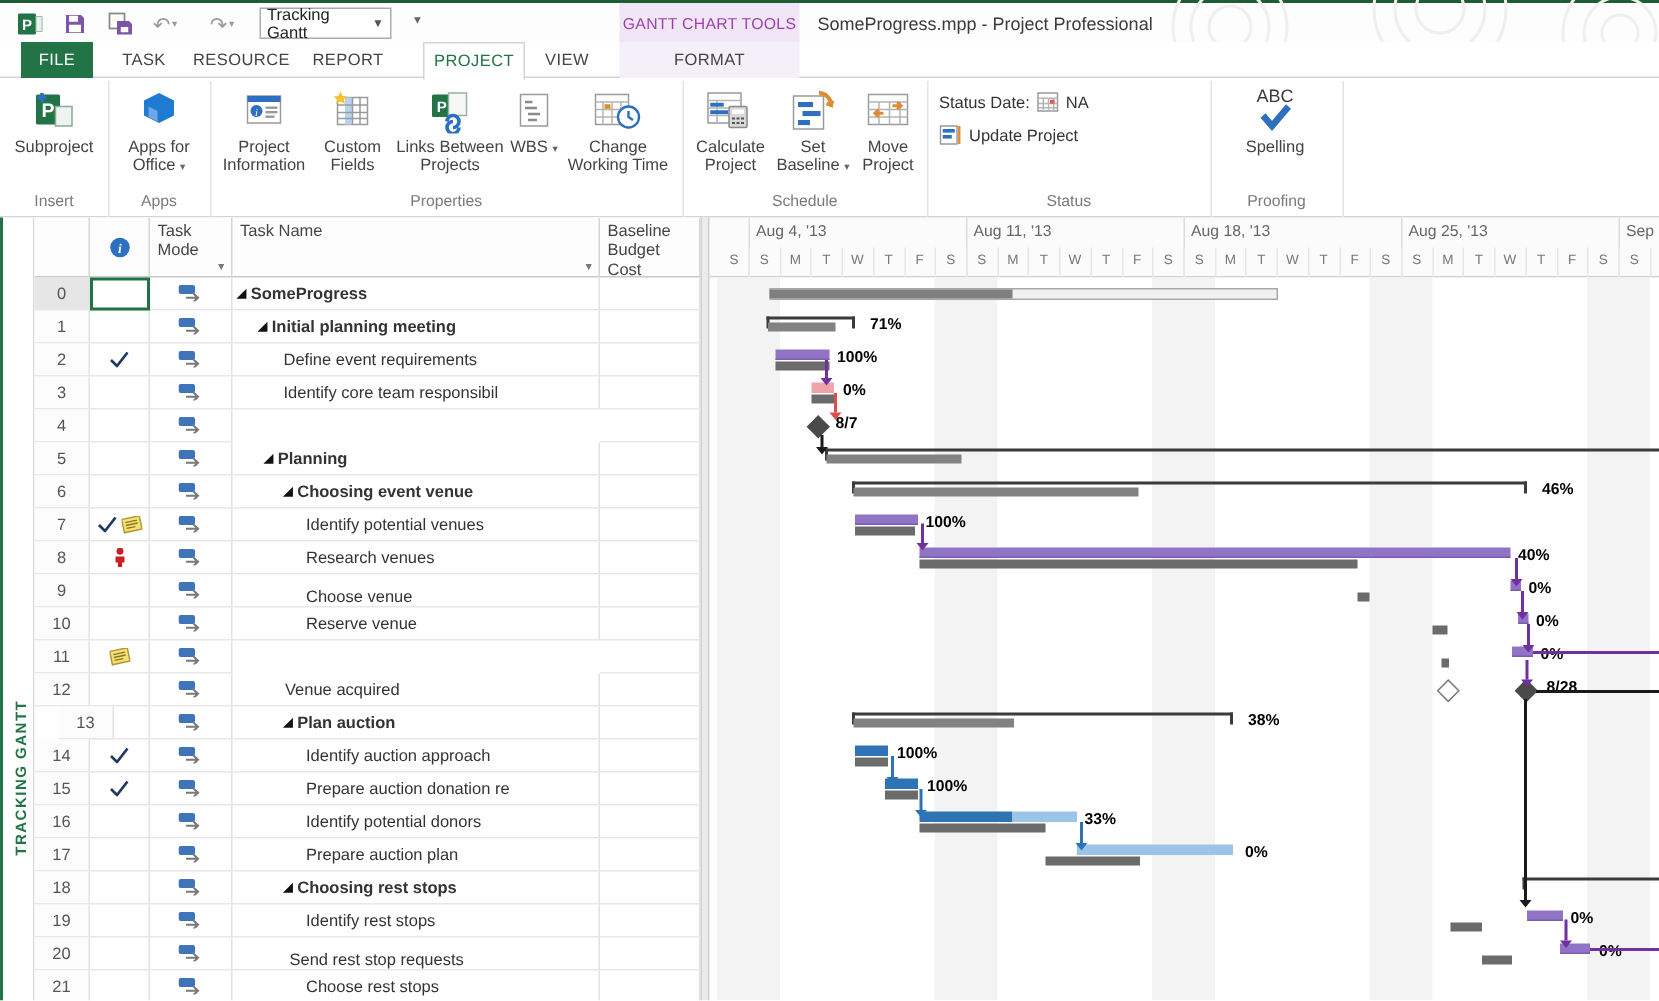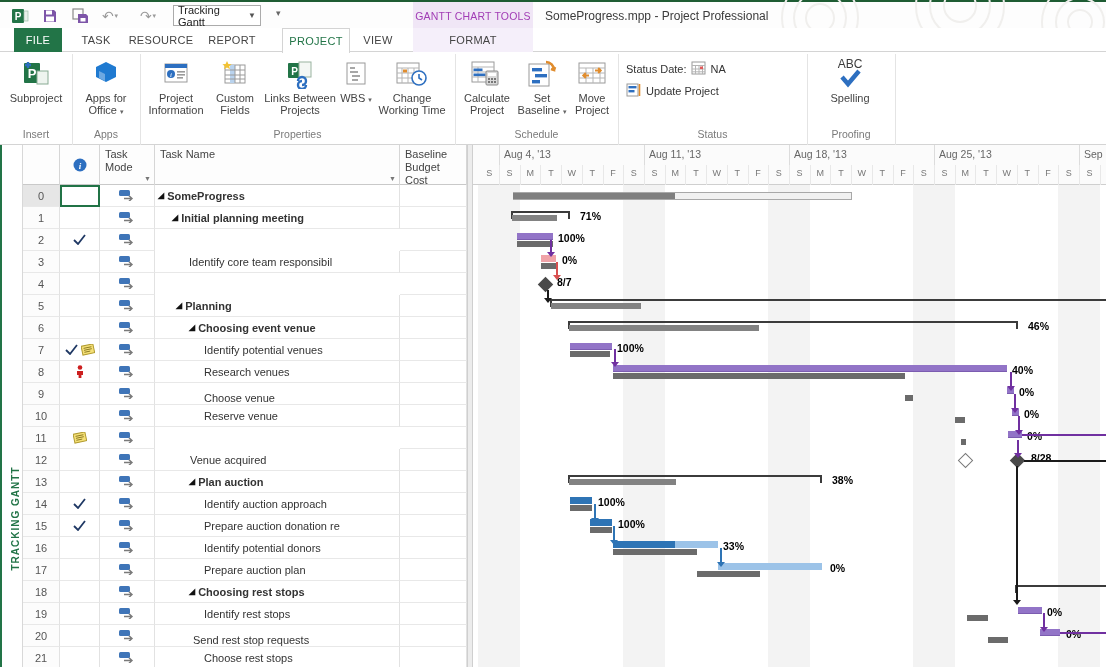--- a/index.html
+++ b/index.html
@@ -366,20 +366,23 @@
                 <path d="M1 6 l4 4 l7 -9" stroke="#1f3864" stroke-width="1.8" fill="none"></path>
               </svg>
             </span>
           </div>
           <div class="tcell" style="left: 77px; width: 55px; justify-content: center;">
             <svg width="16" height="11">
               <rect x="0" y="0" width="11" height="6" rx="1.5" fill="#3f75b8"></rect>
               <path d="M5 8.5 h8 m-3 -2.8 l3 2.8 -3 2.8" stroke="#7a7a7a" stroke-width="1.4" fill="none"></path>
             </svg>
           </div>
+          <div class="tcell tname" style="left: 132px; width: 245px; padding-left: 34px;">
+            <span>Define event requirements</span>
+          </div>
           <div class="tcell" style="left: 377px; width: 67px;"></div>
         </div>
         <div class="trow" style="top: 66px;">
           <div class="tcell rownum" style="left: 0px; width: 37px;">3</div>
           <div class="tcell" style="left: 37px; width: 40px; justify-content: center; gap: 3px;"></div>
           <div class="tcell" style="left: 77px; width: 55px; justify-content: center;">
             <svg width="16" height="11">
               <rect x="0" y="0" width="11" height="6" rx="1.5" fill="#3f75b8"></rect>
               <path d="M5 8.5 h8 m-3 -2.8 l3 2.8 -3 2.8" stroke="#7a7a7a" stroke-width="1.4" fill="none"></path>
             </svg>
@@ -535,21 +538,21 @@
               <rect x="0" y="0" width="11" height="6" rx="1.5" fill="#3f75b8"></rect>
               <path d="M5 8.5 h8 m-3 -2.8 l3 2.8 -3 2.8" stroke="#7a7a7a" stroke-width="1.4" fill="none"></path>
             </svg>
           </div>
           <div class="tcell tname" style="left: 132px; width: 245px; padding-left: 35px;">
             <span>Venue acquired</span>
           </div>
           <div class="tcell" style="left: 377px; width: 67px;"></div>
         </div>
         <div class="trow" style="top: 286px;">
-          <div class="tcell rownum" style="left: 0px; width: 37px;">13</div>
+          <div class="tcell rownum" style="left: 16px; width: 37px;">13</div>
           <div class="tcell" style="left: 37px; width: 40px; justify-content: center; gap: 3px;"></div>
           <div class="tcell" style="left: 77px; width: 55px; justify-content: center;">
             <svg width="16" height="11">
               <rect x="0" y="0" width="11" height="6" rx="1.5" fill="#3f75b8"></rect>
               <path d="M5 8.5 h8 m-3 -2.8 l3 2.8 -3 2.8" stroke="#7a7a7a" stroke-width="1.4" fill="none"></path>
             </svg>
           </div>
           <div class="tcell tname" style="left: 132px; width: 245px; padding-left: 34px; font-weight: bold;">
             <span class="tri">◢</span>
             <span>Plan auction</span>

